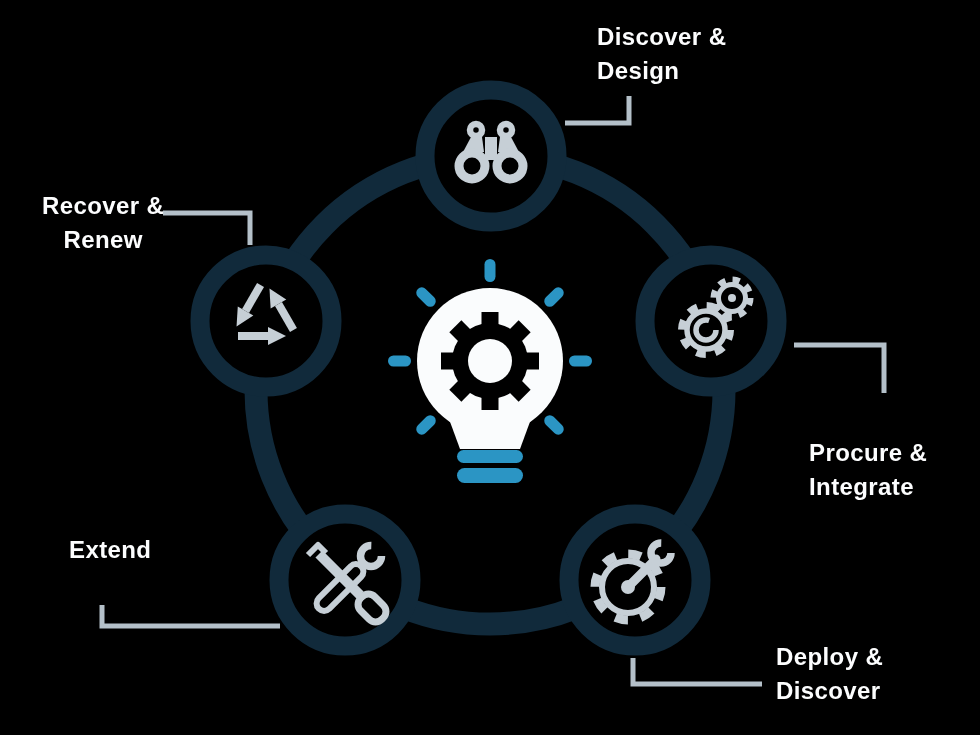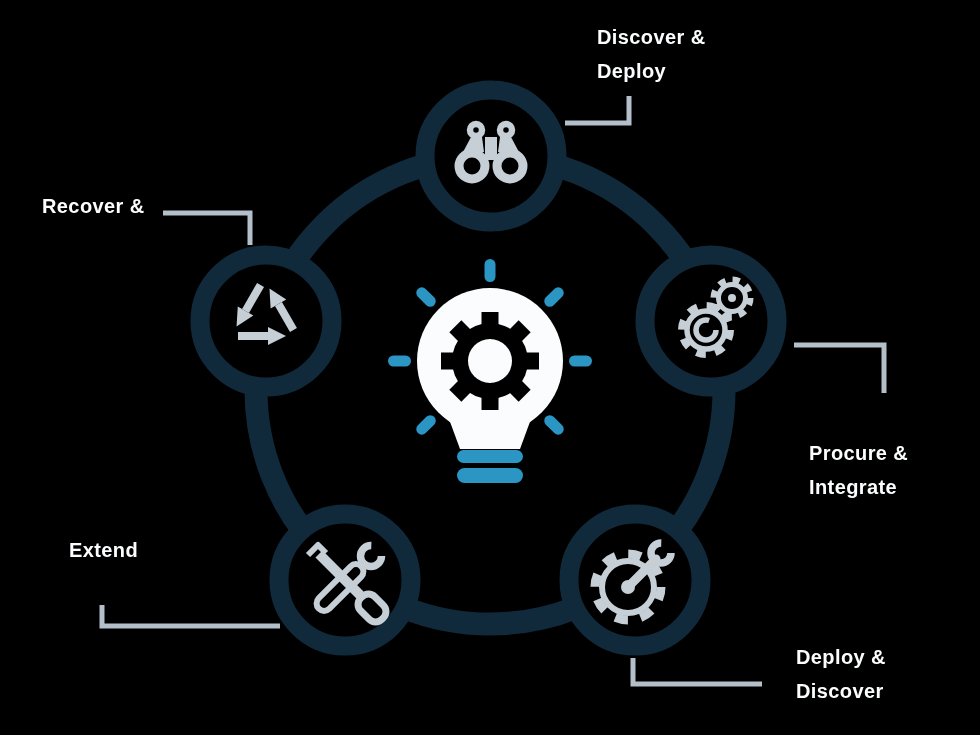--- a/index.html
+++ b/index.html
@@ -8,28 +8,28 @@
   svg{position:absolute;left:0;top:0;display:block;}
   .ring{fill:none;stroke:var(--ring,#112a3b);}
   .node{fill:var(--background,#000);stroke:var(--ring,#112a3b);stroke-width:19;}
   .conn{fill:none;stroke:var(--connector,#b4c0c9);stroke-width:5;}
   .oc{fill:none;stroke:var(--icon,#c6cfd6);}
   .fi{fill:var(--icon,#c6cfd6);stroke:none;}
   .li{stroke:var(--icon,#c6cfd6);}
   .fw{fill:var(--bulb,#fafcfd);}
   .fb{fill:var(--accent,#2b95c4);}
   .fk{fill:var(--background,#000);}
-  .label{position:absolute;color:var(--label,#fcfdfe);font-weight:bold;font-size:20px;
+  .label{position:absolute;color:var(--label,#fcfdfe);font-weight:bold;font-size:24px;
          line-height:34px;letter-spacing:0.4px;white-space:nowrap;}
   .label span{display:block;}
   .lbl-discover{left:597px;top:20px;}
   .lbl-recover{left:42px;top:189px;text-align:center;}
   .lbl-procure{left:809px;top:388px;margin-top:48px;}
   .lbl-support{left:69px;top:533px;}
-  .lbl-deploy{left:776px;top:640px;margin-left:20px;}
+  .lbl-deploy{left:776px;top:640px;}
 </style>
 </head>
 <body>
 
 <div class="stage">
 
   <svg width="980" height="735" viewBox="0 0 980 735">
 
     <circle cx="490" cy="390" r="234" stroke-width="23" class="ring"></circle>
 
@@ -134,30 +134,31 @@
         <rect x="-8.5" y="-49" width="17" height="14" class="fk" transform="rotate(315)"></rect>
         <circle r="22" class="fw"></circle>
       </g>
       <rect x="-33" y="89" width="66" height="13" rx="6.5" class="fb"></rect>
       <rect x="-33" y="107" width="66" height="15" rx="7.5" class="fb"></rect>
     </g>
   </svg>
 
   <div class="label lbl-discover">
     <span>Discover &amp;</span>
-    <span>Deploy</span>
+    <span>Design</span>
   </div>
   <div class="label lbl-procure">
     <span>Procure &amp;</span>
     <span>Integrate</span>
   </div>
   <div class="label lbl-deploy">
     <span>Deploy &amp;</span>
     <span>Discover</span>
   </div>
   <div class="label lbl-support">
     <span>Extend</span>
   </div>
   <div class="label lbl-recover">
     <span>Recover &amp;</span>
+    <span>Renew</span>
   </div>
 
 </div>
 
 </body></html>

